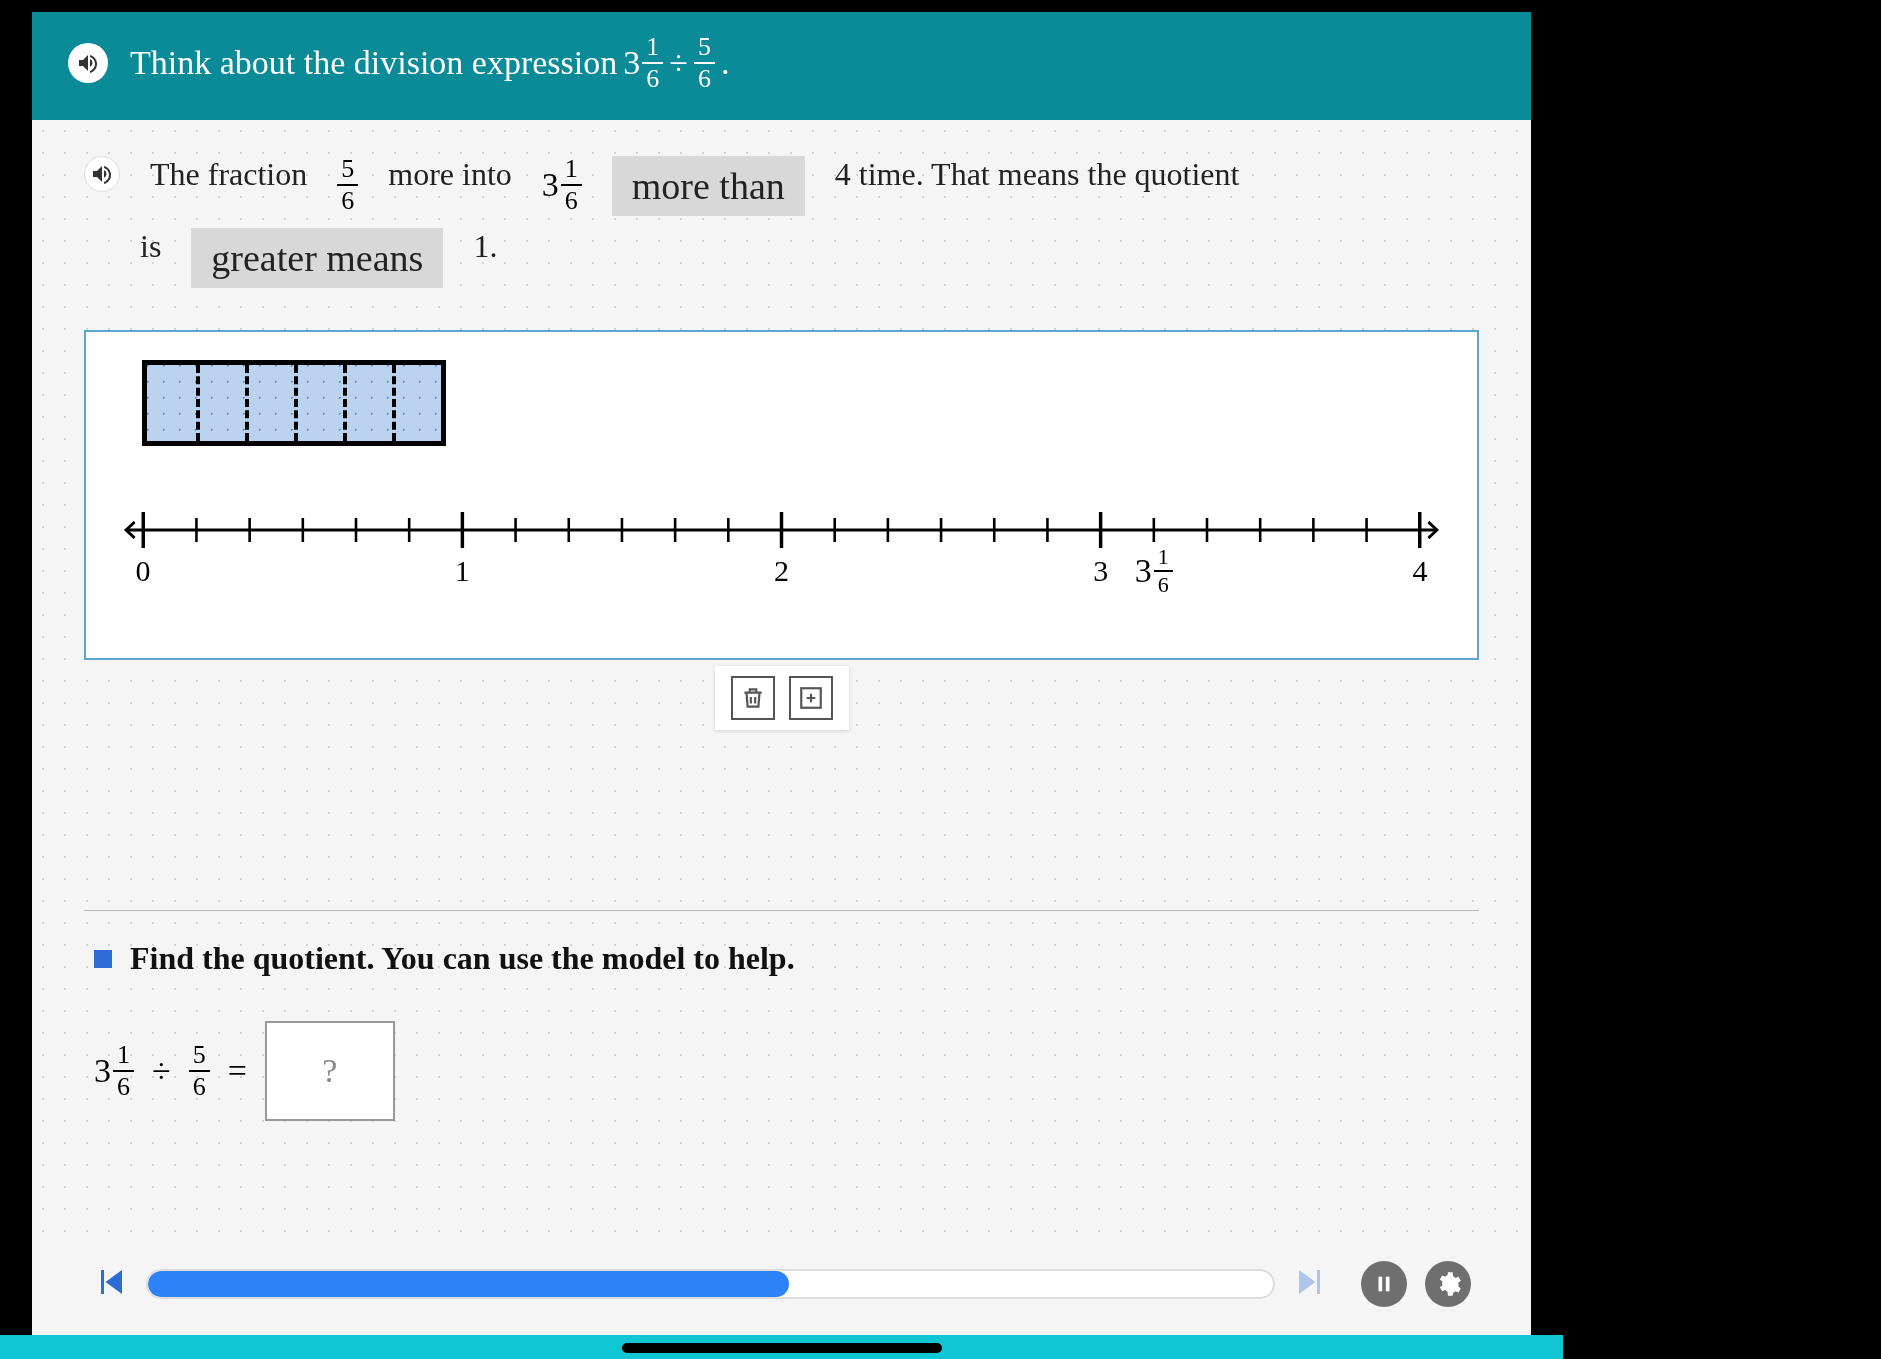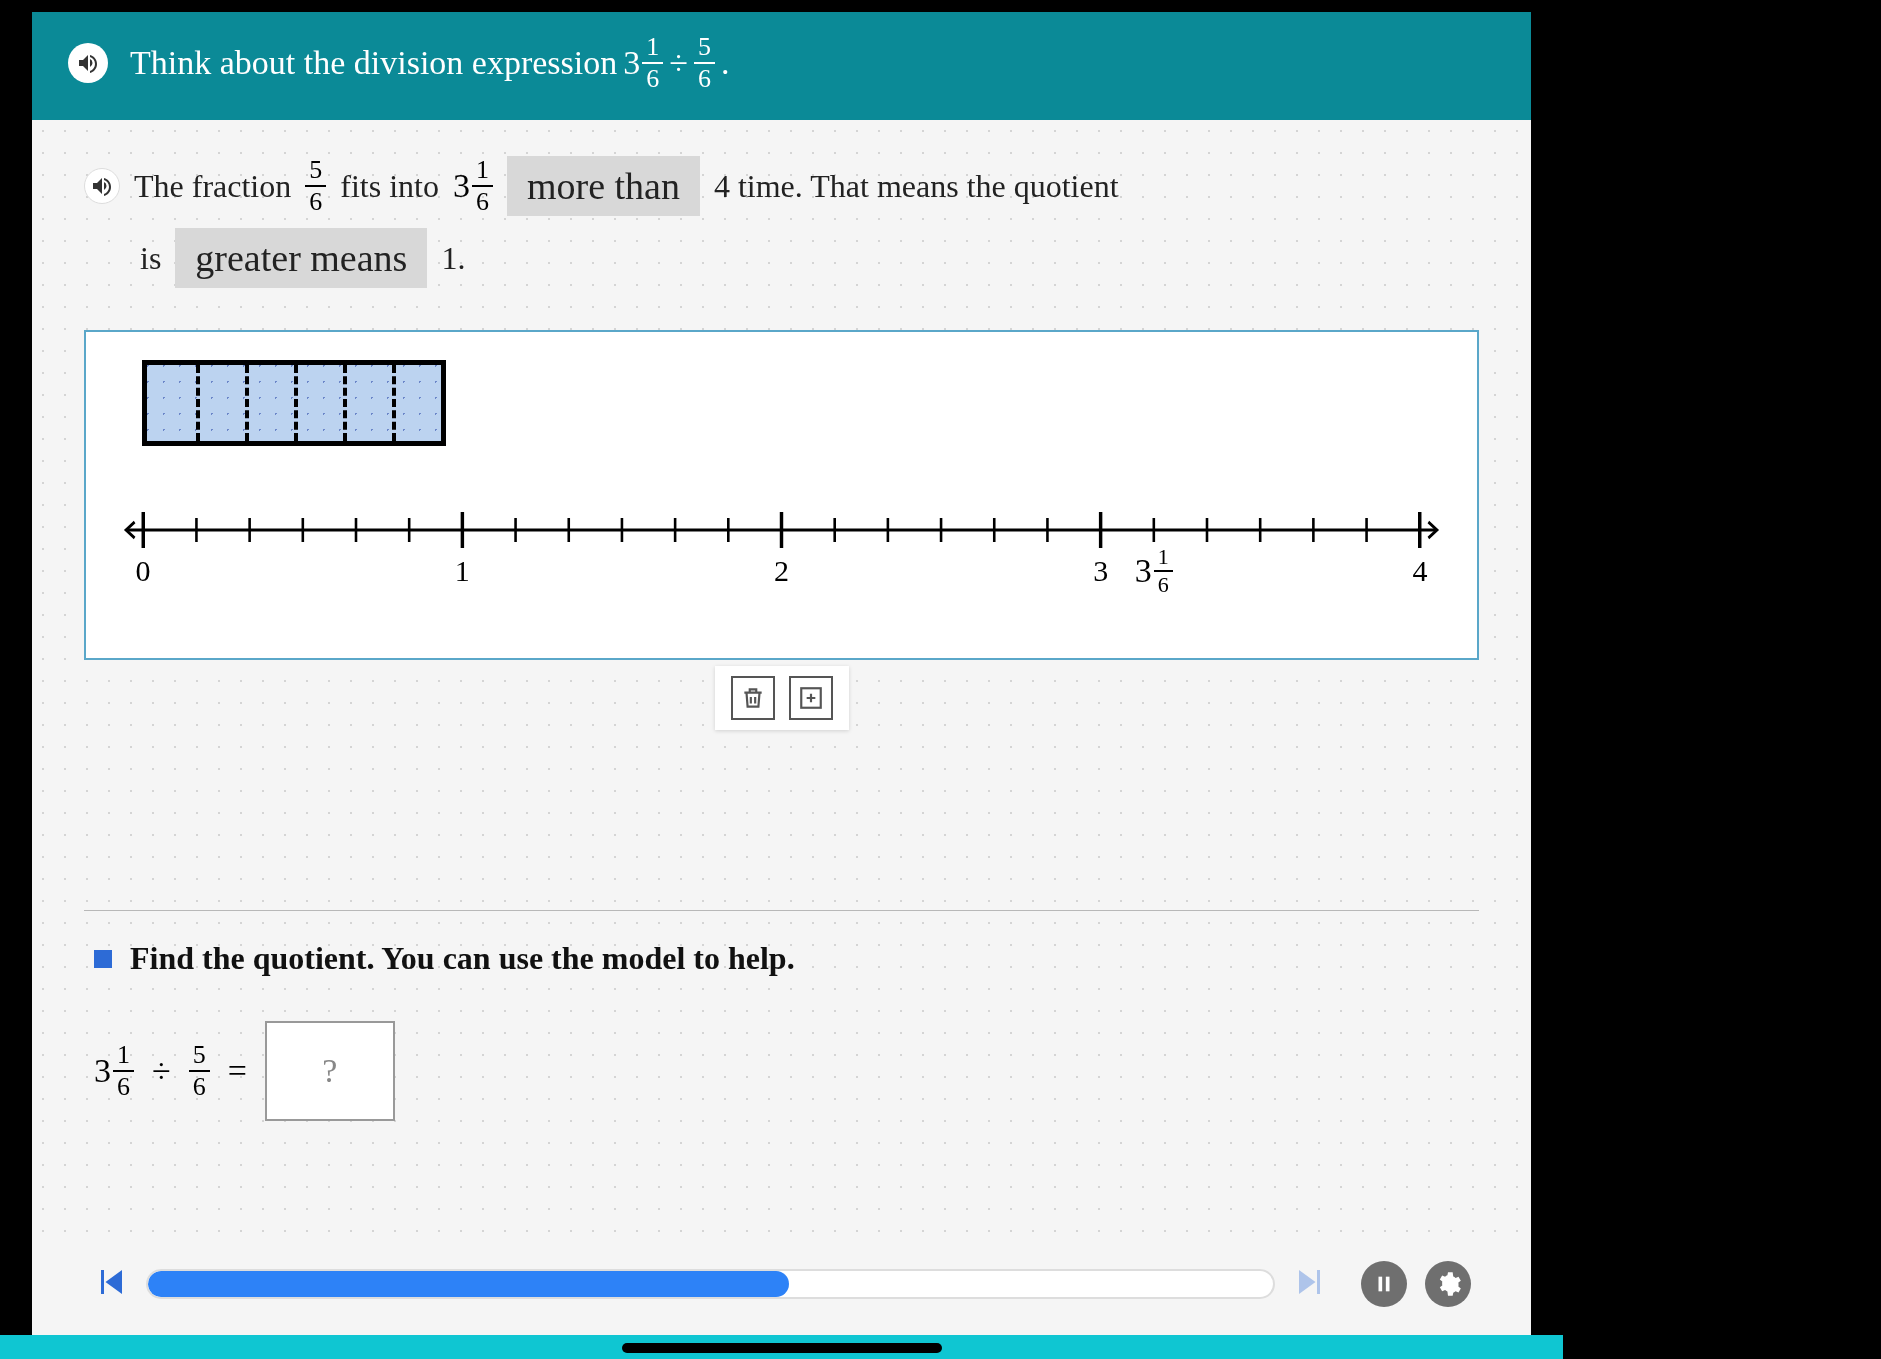--- a/index.html
+++ b/index.html
@@ -23,21 +23,21 @@
   .fracv .den { font-size: 26px; padding-top: 2px; }
   .body-area {
     background: #f5f5f5;
     background-image: radial-gradient(circle, #d4d4d4 1.4px, transparent 1.4px);
     background-size: 22px 22px;
     padding: 36px 52px 20px 52px;
     position: relative;
     height: calc(100% - 120px);
   }
   .sentence-row {
-    display: flex; align-items: center; gap: 14px; font-size: 32px; color: #222; flex-wrap: wrap;
+    display: flex; align-items: flex-start; gap: 30px; font-size: 32px; color: #222; flex-wrap: wrap;
     font-family: Georgia, 'Times New Roman', serif; margin-bottom: 12px;
   }
   .audio-btn.small { width: 36px; height: 36px; background: #fff; border: 1px solid #ddd; }
   .blank { background: #d8d8d8; padding: 8px 20px; font-size: 38px; font-family: Georgia, serif; }
   .sentence-black { color: #000; }
   .sentence-row .txt { white-space: nowrap; }
   .sentence-row .fracv .num, .sentence-row .fracv .den { font-size: 26px; }
   
   .numline-box {
     margin-top: 42px; border: 2px solid #5aa7c9; background: #fff; padding: 28px 30px 24px 30px;
@@ -135,21 +135,21 @@
         <div class="audio-btn small">
           <svg viewBox="0 0 24 24">
               <path d="M3 9v6h4l5 5V4L7 9H3zm13.5 3a4.5 4.5 0 0 0-2.5-4v8a4.5 4.5 0 0 0 2.5-4zm-2.5-8v2.1c2.9.9 5 3.6 5 6.9s-2.1 6-5 6.9V22c4-.9 7-4.5 7-9s-3-8.1-7-9z" fill="#333"></path>
             </svg>
         </div>
         <span class="txt">The fraction</span>
         <span class="fracv sentence-black">
           <span class="num">5</span>
           <span class="den">6</span>
         </span>
-        <span class="txt">fits into</span>
+        <span class="txt">more into</span>
         <span class="mixed sentence-black">
           <span class="whole">3</span>
           <span class="fracv">
             <span class="num">1</span>
             <span class="den">6</span>
           </span>
         </span>
         <span class="blank">more than</span>
         <span class="txt">4 time. That means the quotient</span>
       </div>

